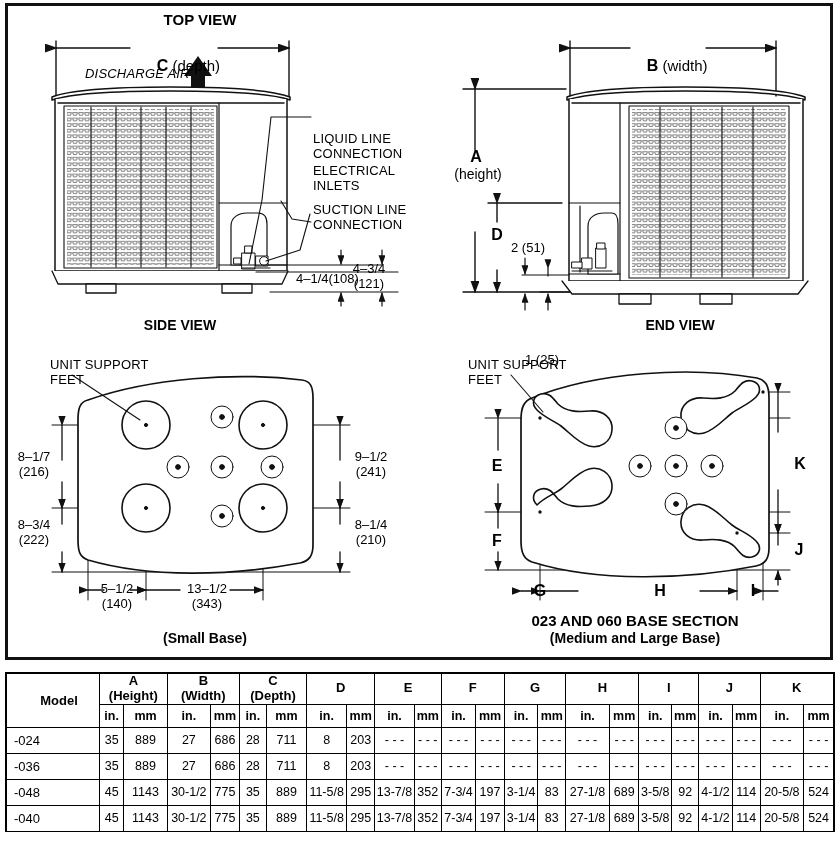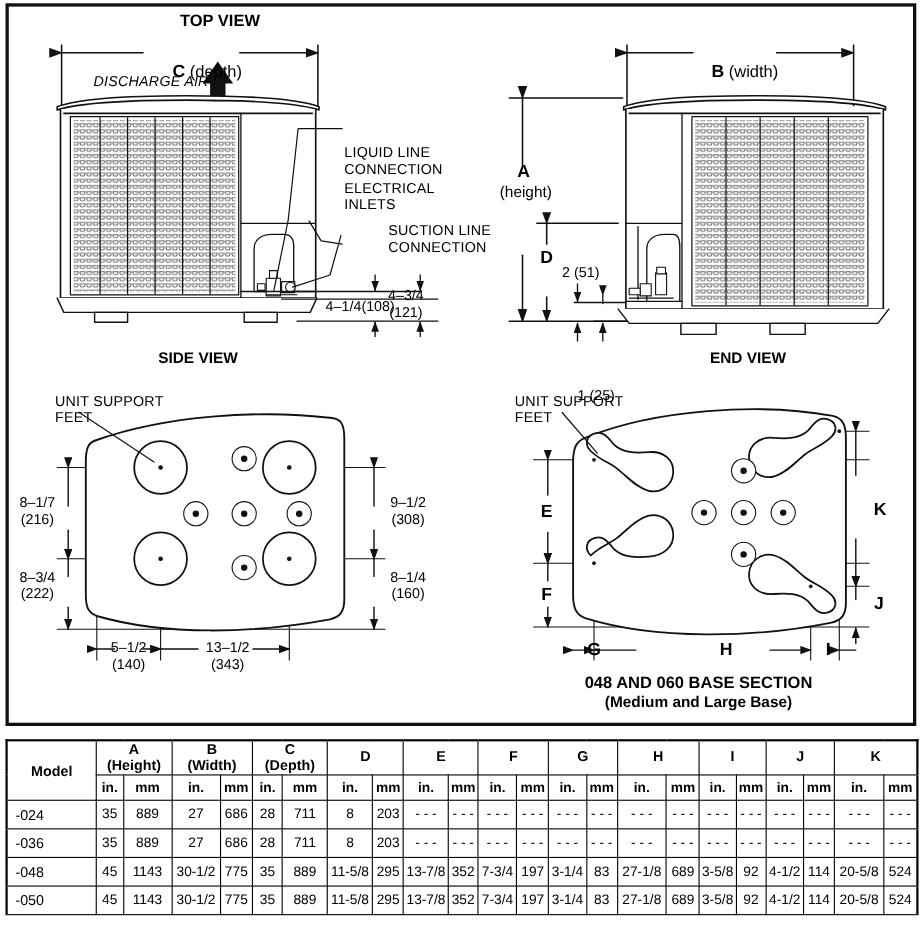--- a/index.html
+++ b/index.html
@@ -21,21 +21,21 @@
   .t16{font-size:16px;}
   .ctr{text-align:center;}
 
   
   #dim-table{position:absolute;left:5px;top:672px;width:830px;border-collapse:collapse;
              font-size:12.5px;}
   #dim-table td,#dim-table th{border:1px solid #000;padding:0;text-align:center;
              vertical-align:middle;font-weight:normal;}
   #dim-table .grp{font-weight:bold;font-size:13px;line-height:1.15;}
   #dim-table .unit{font-weight:bold;font-size:12.5px;height:22px;}
-  #dim-table .modelhead{font-weight:bold;font-size:13px;}
+  #dim-table .modelhead{font-weight:bold;font-size:13px;padding-left:12px;}
   #dim-table .modelcell{text-align:left;padding-left:7px;font-size:13px;}
   #dim-table tbody tr{height:26px;}
   #dim-table .outer-l{border-left:2px solid #000;}
   #dim-table .outer-r{border-right:2px solid #000;}
   #dim-table thead tr:first-child th{border-top:2px solid #000;}
 </style>
 </head>
 <body>
 
 <div id="page">
@@ -359,21 +359,21 @@
   <div class="lbl t16" style="left:139px;top:39px;">
     <span class="bold">C</span><span class="t15"> (depth)</span>
   </div>
   <div class="lbl bold t15 ctr" style="left:100px;top:12px;width:200px;">TOP VIEW</div>
   <div class="lbl t13" style="left:85px;top:67px;letter-spacing:.2px;font-style:italic;">DISCHARGE AIR</div>
 
   <div class="lbl t13" style="left: 313px; top: 108px; letter-spacing: 0.2px; white-space: pre; margin-top: 24px;">LIQUID LINE
 CONNECTION</div>
   <div class="lbl t13" style="left: 313px; top: 164px; letter-spacing: 0.2px; white-space: pre;">ELECTRICAL
 INLETS</div>
-  <div class="lbl t13" style="left: 313px; top: 203px; letter-spacing: 0.2px; white-space: pre; margin-left: 40px;">SUCTION LINE
+  <div class="lbl t13" style="left: 313px; top: 203px; letter-spacing: 0.2px; white-space: pre;">SUCTION LINE
 CONNECTION</div>
 
   <div class="lbl t13" style="left:296px;top:272px;">4–1/4(108)</div>
   <div class="lbl t13 ctr" style="left: 344px; top: 262px; width: 50px; white-space: pre;">4–3/4
 (121)</div>
 
   <div class="lbl bold t14 ctr" style="left:100px;top:318px;width:160px;">SIDE VIEW</div>
 
   <div class="lbl t16" style="left:629px;top:39px;">
     <span class="bold">B</span><span class="t15"> (width)</span>
@@ -385,38 +385,39 @@
   <div class="lbl t13" style="left:525px;top:313px;margin-top:40px;">1 (25)</div>
   <div class="lbl bold t14 ctr" style="left:600px;top:318px;width:160px;">END VIEW</div>
 
   <div class="lbl t13" style="left: 50px; top: 358px; letter-spacing: 0.2px; white-space: pre;">UNIT SUPPORT
 FEET</div>
   <div class="lbl t13 ctr" style="left: 8px; top: 450px; width: 52px; white-space: pre;">8–1/7
 (216)</div>
   <div class="lbl t13 ctr" style="left: 8px; top: 518px; width: 52px; white-space: pre;">8–3/4
 (222)</div>
   <div class="lbl t13 ctr" style="left: 344px; top: 450px; width: 54px; white-space: pre;">9–1/2
-(308)</div>
+(241)</div>
   <div class="lbl t13 ctr" style="left: 344px; top: 518px; width: 54px; white-space: pre;">8–1/4
-(160)</div>
+(210)</div>
   <div class="lbl t13 ctr" style="left: 79px; top: 582px; width: 76px; white-space: pre;">5–1/2
 (140)</div>
   <div class="lbl t13 ctr" style="left: 168px; top: 582px; width: 78px; white-space: pre;">13–1/2
 (343)</div>
+  <div class="lbl bold t14 ctr" style="left:20px;top:631px;width:370px;">(Small Base)</div>
 
   <div class="lbl t13" style="left: 468px; top: 358px; letter-spacing: 0.2px; white-space: pre;">UNIT SUPPORT
 FEET</div>
   <div class="lbl bold t16 ctr" style="left:474px;top:457px;width:46px;">E</div>
   <div class="lbl bold t16 ctr" style="left:474px;top:532px;width:46px;">F</div>
   <div class="lbl bold t16 ctr" style="left:519px;top:582px;width:42px;">G</div>
   <div class="lbl bold t16 ctr" style="left:637px;top:582px;width:46px;">H</div>
   <div class="lbl bold t16 ctr" style="left:738px;top:582px;width:30px;">I</div>
   <div class="lbl bold t16 ctr" style="left:784px;top:541px;width:30px;">J</div>
   <div class="lbl bold t16 ctr" style="left:784px;top:455px;width:32px;">K</div>
-  <div class="lbl bold t15 ctr" style="left:440px;top:613px;width:390px;">048 AND 060 BASE SECTION</div>
+  <div class="lbl bold t15 ctr" style="left:440px;top:613px;width:390px;">023 AND 060 BASE SECTION</div>
   <div class="lbl bold t14 ctr" style="left:440px;top:631px;width:390px;">(Medium and Large Base)</div>
 
   <table id="dim-table">
     <thead>
       <tr>
         <th class="modelhead outer-l" rowspan="2" style="width:80px;">Model</th>
 
         <th class="grp" colspan="2" style="width:70px;">
           <span>A</span><br>
           <span>(Height)</span>
@@ -549,21 +550,21 @@
           <td>27-1/8</td>
           <td>689</td>
           <td>3-5/8</td>
           <td>92</td>
           <td>4-1/2</td>
           <td>114</td>
           <td>20-5/8</td>
           <td class="outer-r">524</td>
         </tr>
         <tr>
-          <td class="modelcell outer-l">-050</td>
+          <td class="modelcell outer-l">-040</td>
           <td>45</td>
           <td>1143</td>
           <td>30-1/2</td>
           <td>775</td>
           <td>35</td>
           <td>889</td>
           <td>11-5/8</td>
           <td>295</td>
           <td>13-7/8</td>
           <td>352</td>

